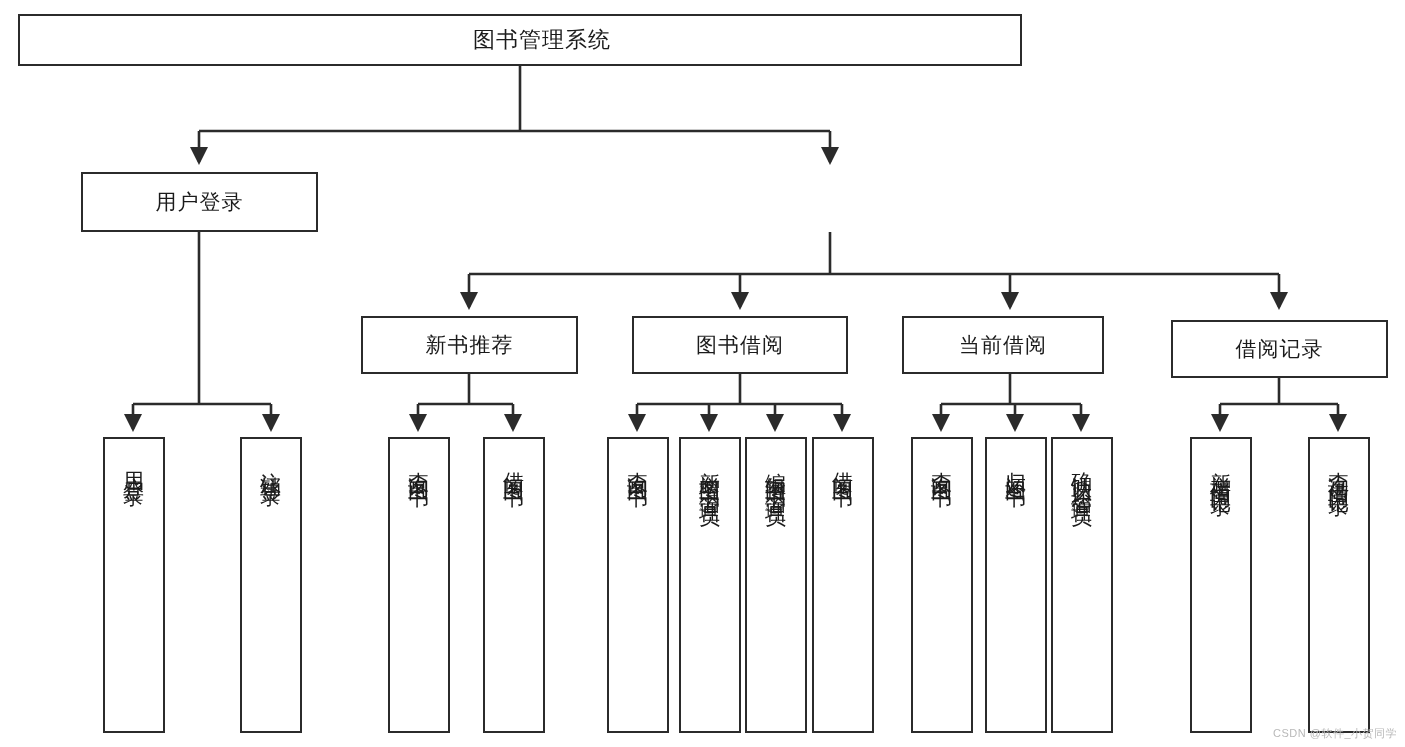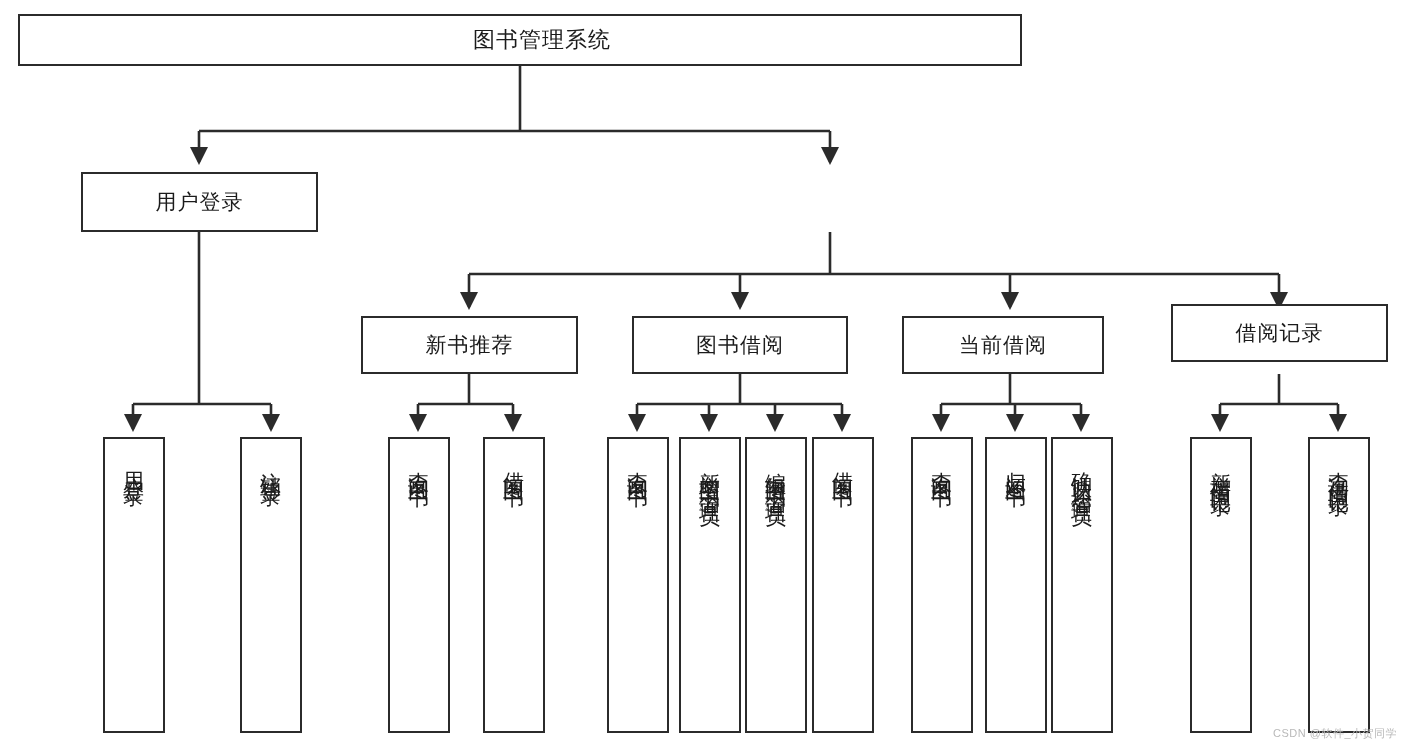--- a/index.html
+++ b/index.html
@@ -133,21 +133,21 @@
 
   <div class="node l2" style="left: 361px; top: 316px; width: 217px; height: 58px;">
     <span class="lbl">新书推荐</span>
   </div>
   <div class="node l2" style="left: 632px; top: 316px; width: 216px; height: 58px;">
     <span class="lbl">图书借阅</span>
   </div>
   <div class="node l2" style="left: 902px; top: 316px; width: 202px; height: 58px;">
     <span class="lbl">当前借阅</span>
   </div>
-  <div class="node l2" style="left: 1171px; top: 304px; width: 217px; height: 58px;">
+  <div class="node l2" style="left: 1171px; top: 320px; width: 217px; height: 58px;">
     <span class="lbl">借阅记录</span>
   </div>
 
   <div class="node leaf" style="left: 103px; top: 437px; width: 62px; height: 296px;">
     <span class="lbl">用户登录</span>
   </div>
   <div class="node leaf" style="left: 240px; top: 437px; width: 62px; height: 296px;">
     <span class="lbl">注销登录</span>
   </div>
   <div class="node leaf" style="left: 388px; top: 437px; width: 62px; height: 296px;">

